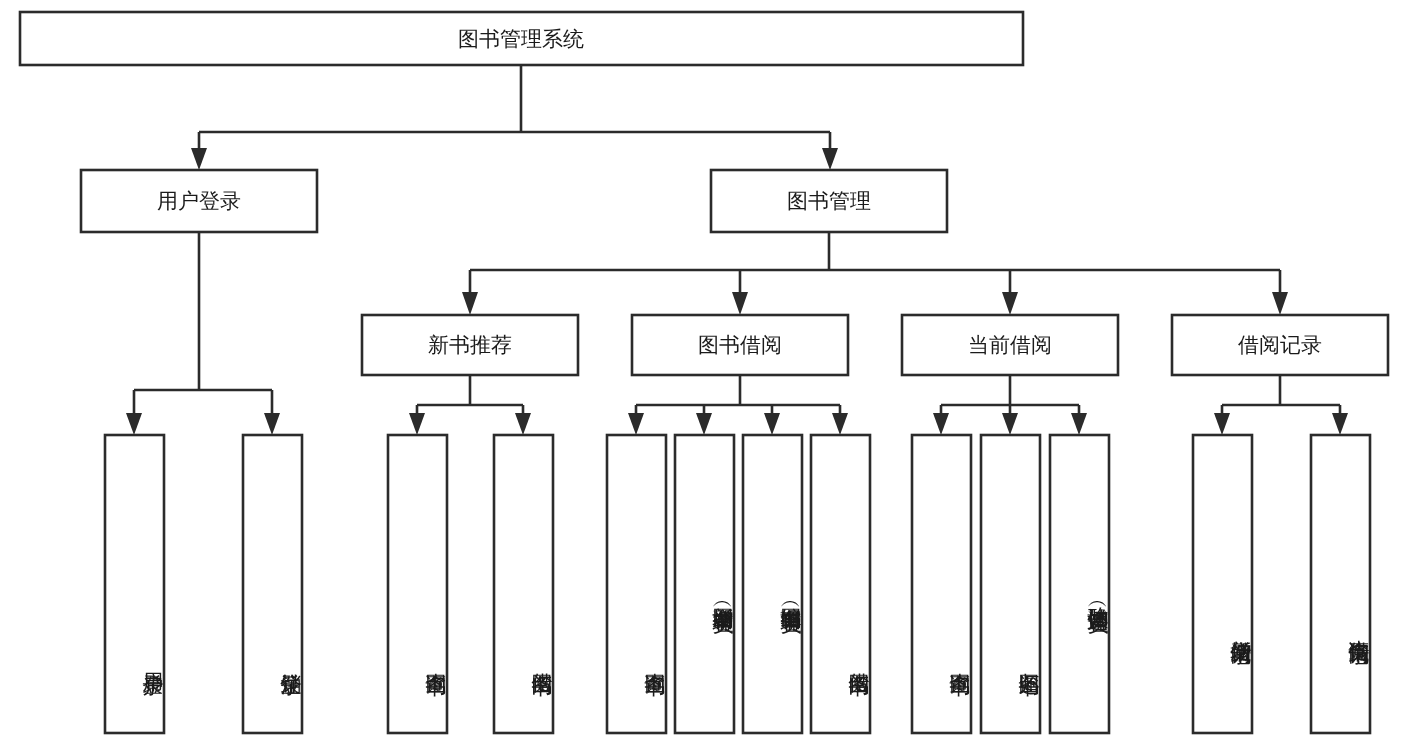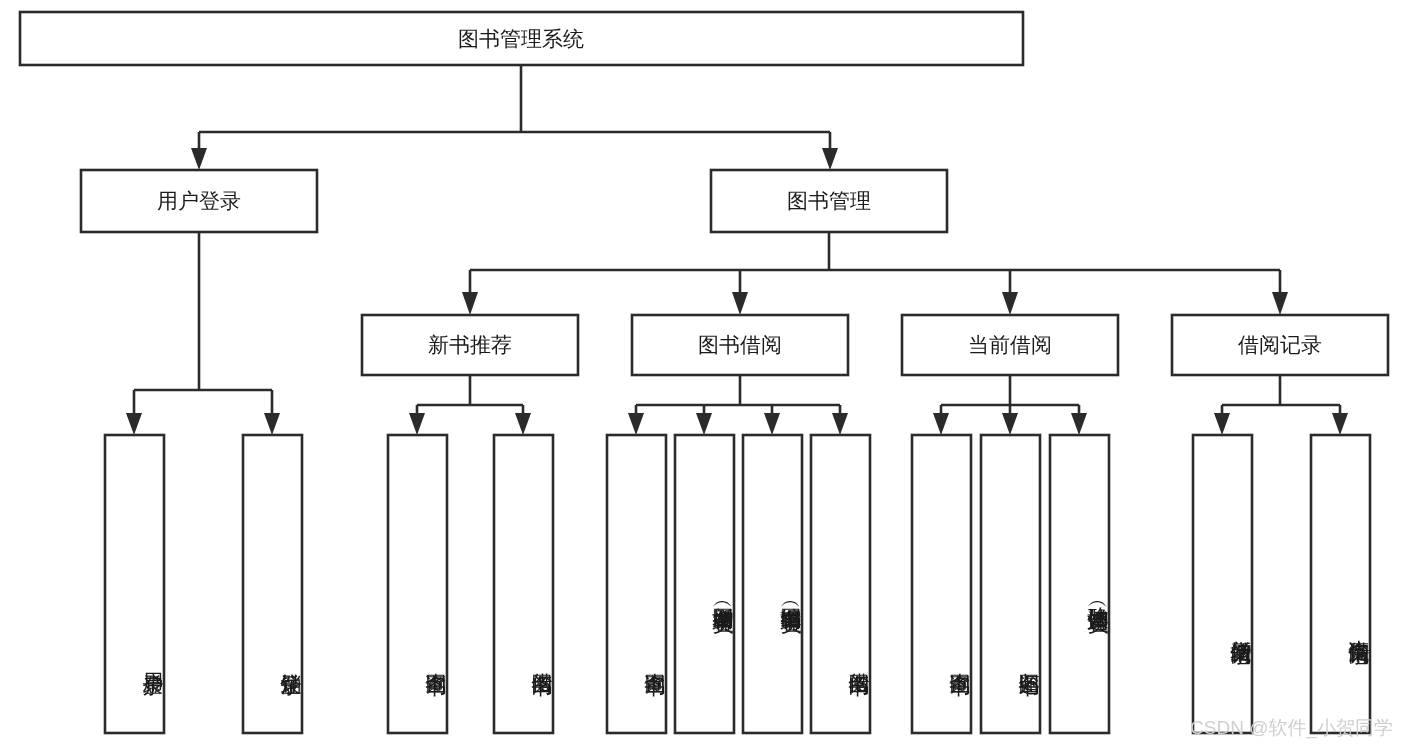--- a/index.html
+++ b/index.html
@@ -209,15 +209,14 @@
   <div class="node-label-v" style="left:607px; top:435px; width:59px; height:298px; padding-top:74px;">查询图书</div>
   <div class="node-label-v" style="left:675px; top:435px; width:59px; height:298px; padding-top:10px;">新增图书（管理员）</div>
   <div class="node-label-v" style="left:743px; top:435px; width:59px; height:298px; padding-top:10px;">编辑图书（管理员）</div>
   <div class="node-label-v" style="left:811px; top:435px; width:59px; height:298px; padding-top:74px;">借阅图书</div>
   <div class="node-label-v" style="left:912px; top:435px; width:59px; height:298px; padding-top:74px;">查询图书</div>
   <div class="node-label-v" style="left:981px; top:435px; width:59px; height:298px; padding-top:74px;">归还图书</div>
   <div class="node-label-v" style="left:1050px; top:435px; width:59px; height:298px; padding-top:10px;">确认归还（管理员）</div>
   <div class="node-label-v" style="left:1193px; top:435px; width:59px; height:298px; padding-top:42px;">新增借阅记录</div>
   <div class="node-label-v" style="left:1311px; top:435px; width:59px; height:298px; padding-top:42px;">查询借阅记录</div>
 
-  <div class="watermark">CSDN @软件_小贺同学</div>
 
 </div>
 
 </body></html>

